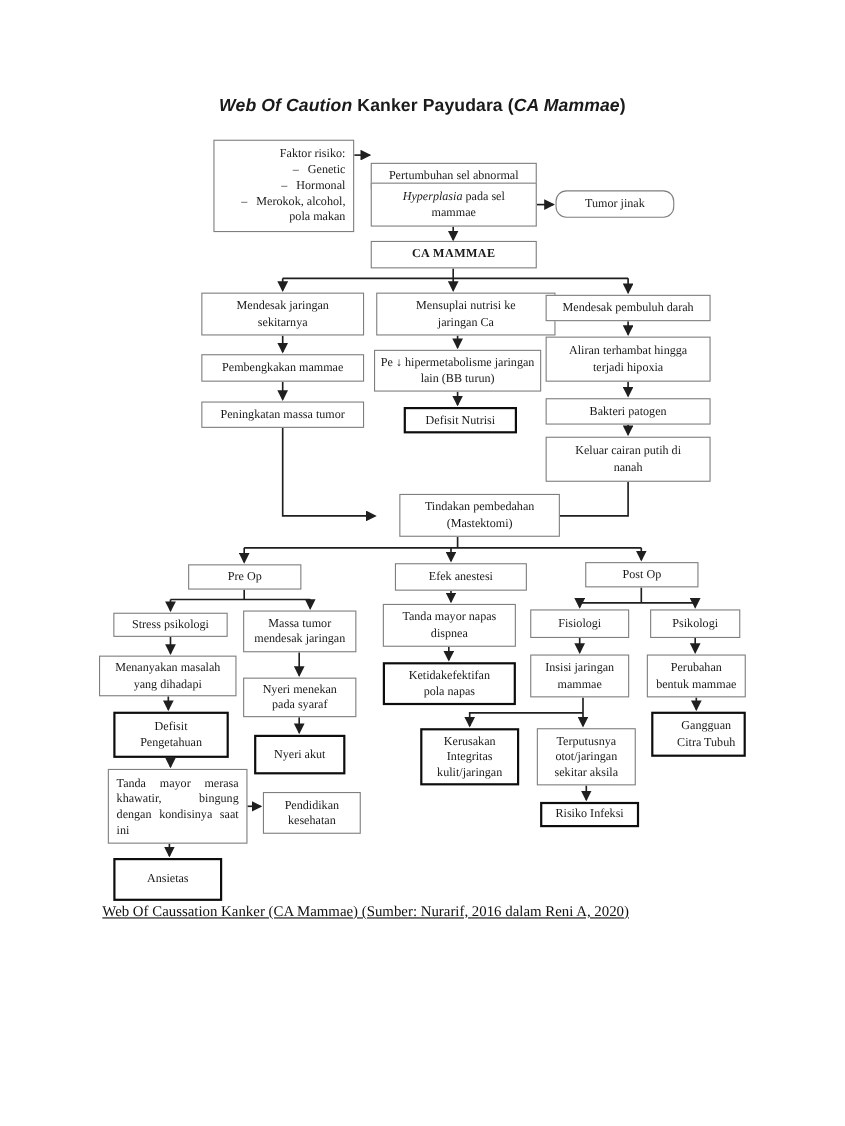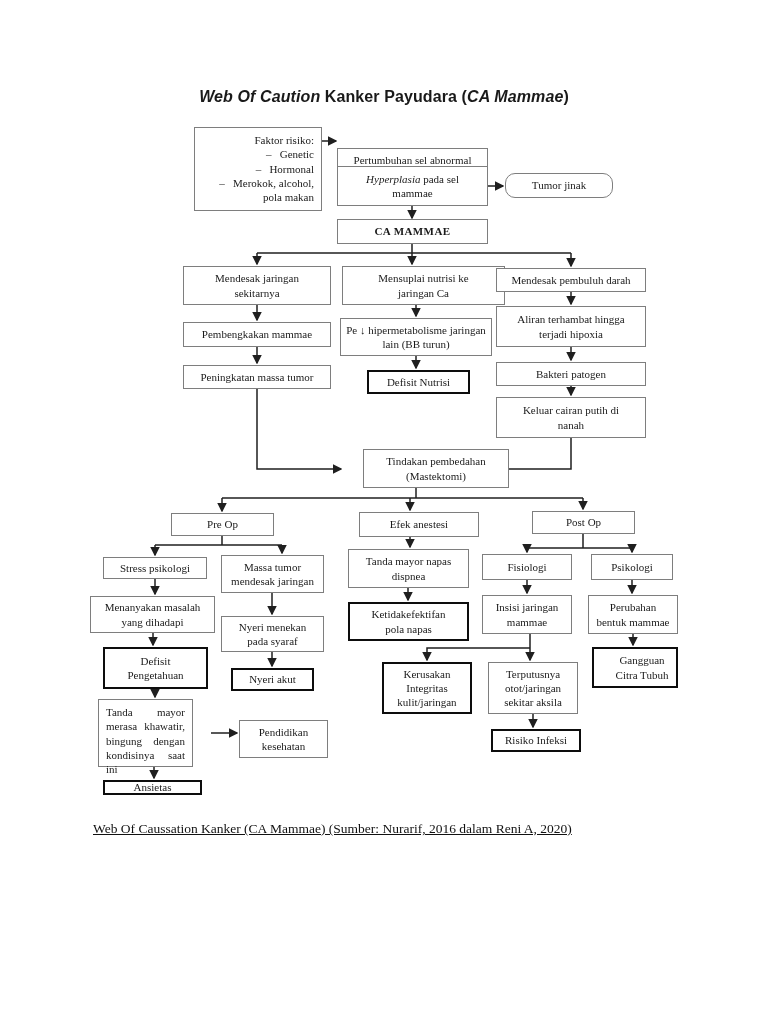--- a/index.html
+++ b/index.html
@@ -205,46 +205,46 @@
 mammae</div>
       </div>
       <div class="node" style="left: 588px; top: 595px; width: 90px; height: 39px;">
         <div class="label">Perubahan
 bentuk mammae</div>
       </div>
       <div class="node emph" style="left: 103px; top: 647px; width: 105px; height: 42px;">
         <div class="label">Defisit
 Pengetahuan</div>
       </div>
-      <div class="node emph" style="left: 231px; top: 668px; width: 83px; height: 23px;">
+      <div class="node emph" style="left: 231px; top: 668px; width: 83px; height: 36px;">
         <div class="label">Nyeri akut</div>
       </div>
       <div class="node emph" style="left: 382px; top: 662px; width: 90px; height: 52px;">
         <div class="label">Kerusakan
 Integritas
 kulit/jaringan</div>
       </div>
       <div class="node" style="left: 488px; top: 662px; width: 90px; height: 52px;">
         <div class="label">Terputusnya
 otot/jaringan
 sekitar aksila</div>
       </div>
       <div class="node emph" style="left: 592px; top: 647px; width: 86px; height: 41px; padding-left: 17px;">
         <div class="label">Gangguan
 Citra Tubuh</div>
       </div>
-      <div class="node align-justify" style="left: 98px; top: 699px; width: 95px; height: 68px;">
+      <div class="node align-justify" style="left: 98px; top: 699px; width: 127px; height: 68px;">
         <div class="label">Tanda mayor merasa khawatir, bingung dengan kondisinya saat ini</div>
       </div>
       <div class="node" style="left: 239px; top: 720px; width: 89px; height: 38px;">
         <div class="label">Pendidikan
 kesehatan</div>
       </div>
       <div class="node emph" style="left: 491px; top: 729px; width: 90px; height: 23px;">
         <div class="label">Risiko Infeksi</div>
       </div>
-      <div class="node emph" style="left: 103px; top: 780px; width: 99px; height: 15px;">
+      <div class="node emph" style="left: 103px; top: 780px; width: 99px; height: 39px;">
         <div class="label">Ansietas</div>
       </div>
     </div>
 
   <p class="caption">Web Of Caussation Kanker (CA Mammae) (Sumber: Nurarif, 2016 dalam Reni A, 2020)</p>
 </div>
 
 </body></html>

